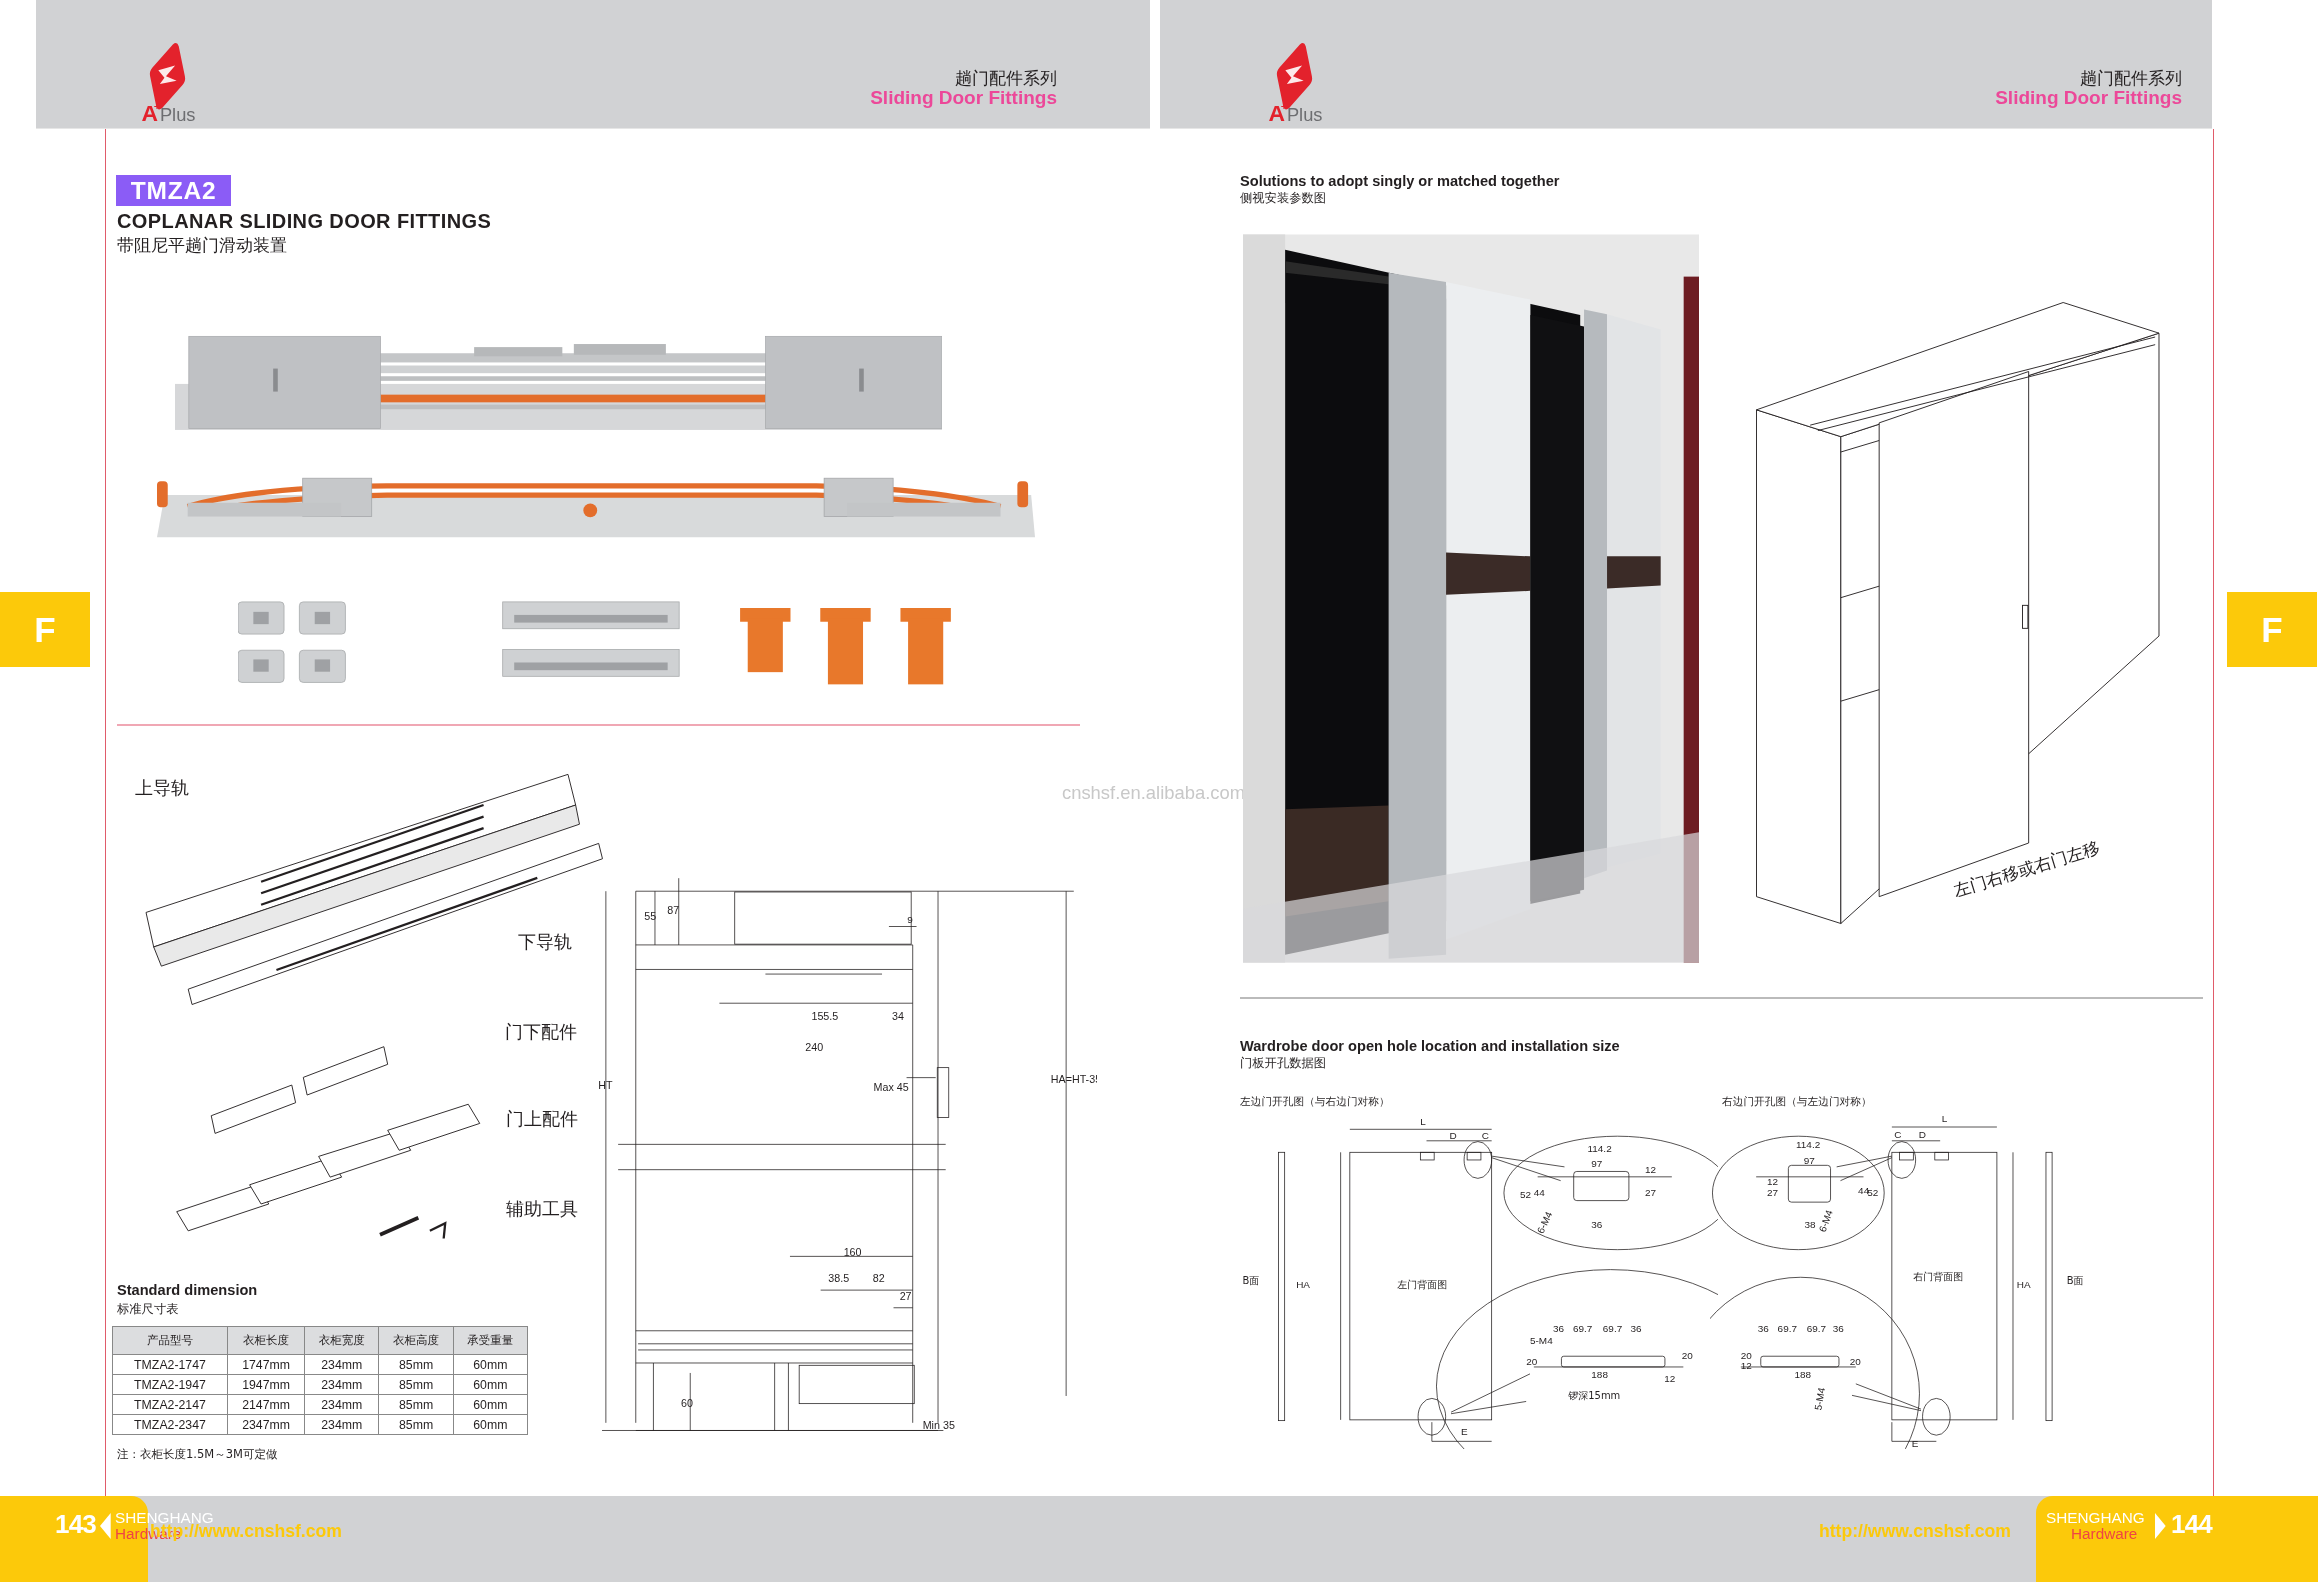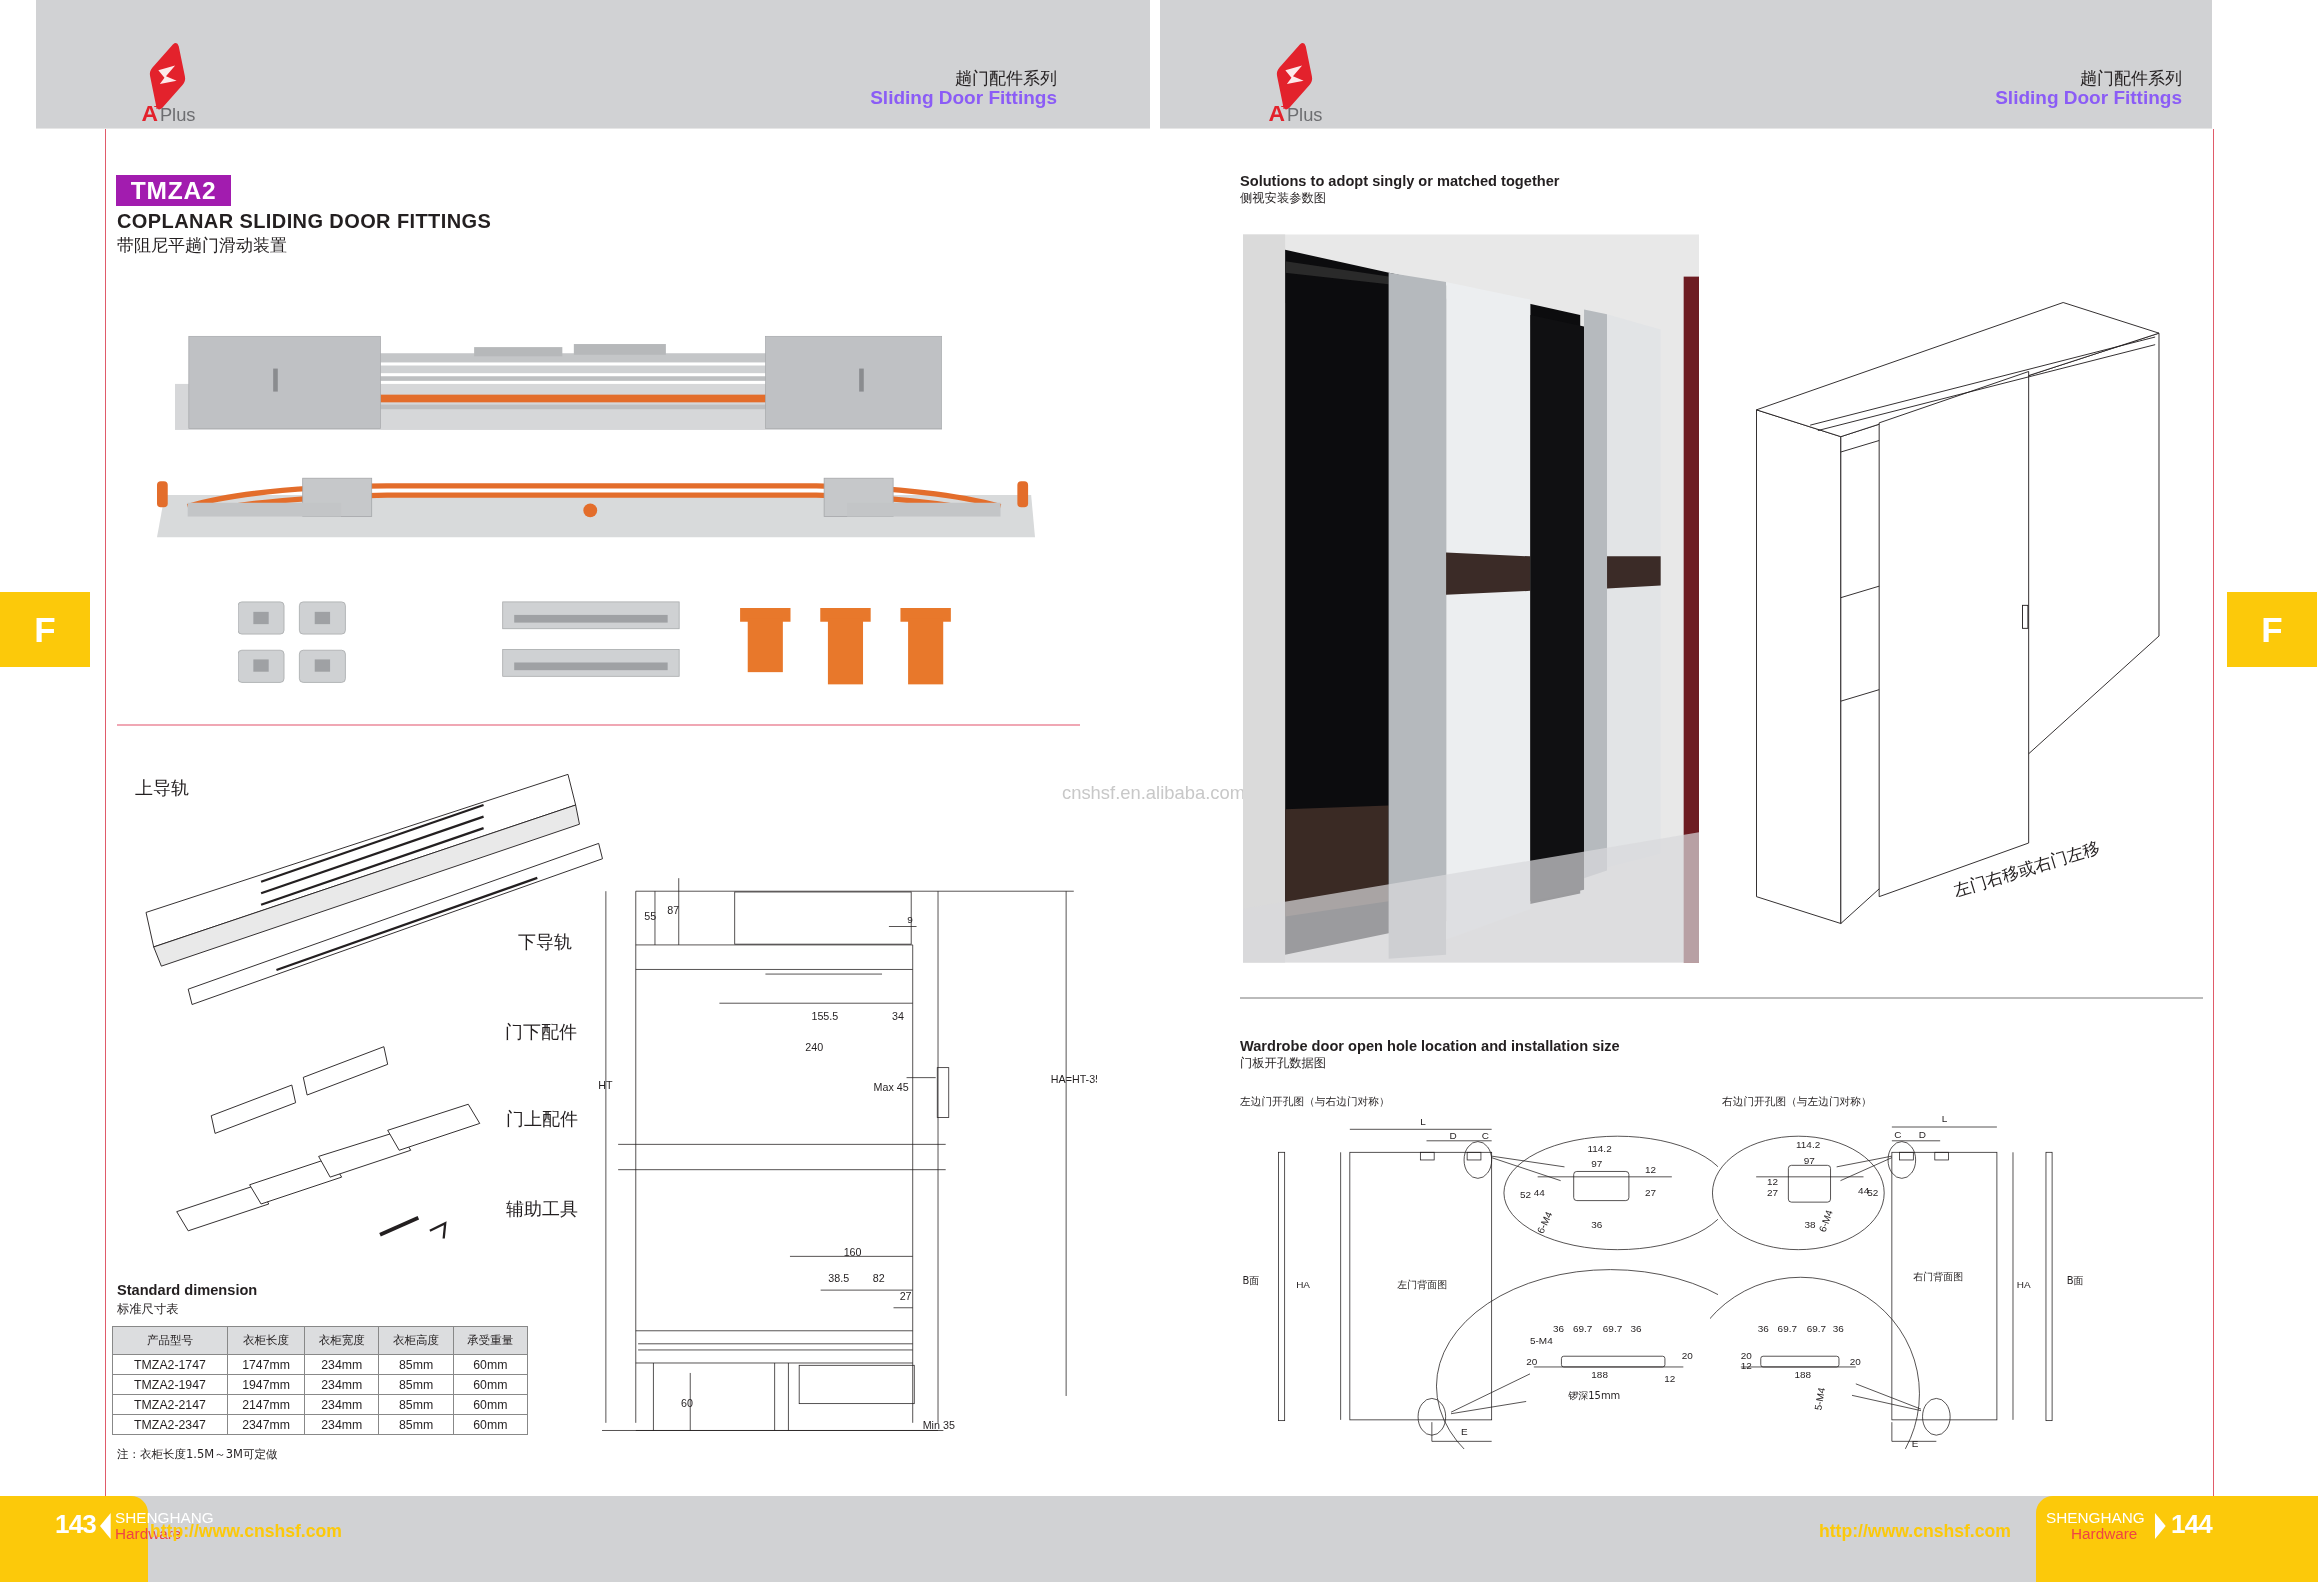--- a/index.html
+++ b/index.html
@@ -10,30 +10,30 @@
 
   
   .header-band { position: absolute; top: 0; height: 129px; background: #d1d2d4; border-bottom: 1.5px solid #e6e6e6; }
   .header-left { left: 36px; width: 1114px; }
   .header-right { left: 1160px; width: 1052px; }
 
   .logo { position: absolute; width: 61px; height: 92px; }
   .logo svg { display: block; }
 
   .series-cn { position: absolute; font-size: 17px; color: #231f20; font-family: "DejaVu Sans", sans-serif; }
-  .series-en { position: absolute; font-size: 19px; font-weight: bold; color: #8b5cf6; text-align: right; }
+  .series-en { position: absolute; font-size: 19px; font-weight: bold; color: #ec4899; text-align: right; }
 
   
   .margin-line { position: absolute; width: 0.8px; background: #e05b6a; }
 
   
   .f-tab { position: absolute; width: 90px; height: 75px; background: #fcc90a; color: #fff; font-weight: bold; font-size: 35px; display: flex; align-items: center; justify-content: center; }
 
   
-  .model-badge { position: absolute; left: 116px; top: 175px; width: 115px; height: 31px; background: #a21caf; color: #fff; font-weight: bold; font-size: 24.5px; display: flex; align-items: center; justify-content: center; letter-spacing: 0.8px; }
+  .model-badge { position: absolute; left: 116px; top: 175px; width: 115px; height: 31px; background: #8b5cf6; color: #fff; font-weight: bold; font-size: 24.5px; display: flex; align-items: center; justify-content: center; letter-spacing: 0.8px; }
   .product-title { position: absolute; left: 117px; top: 210px; font-size: 20px; font-weight: 900; letter-spacing: 0.4px; }
   .product-sub { position: absolute; left: 117px; top: 234px; font-size: 17px; font-family: "DejaVu Sans", sans-serif; text-align: right; }
 
   .divider-pink { position: absolute; height: 1.5px; background: #f0a7b4; }
   .divider-grey { position: absolute; height: 1.5px; background: #bbbbbb; }
 
   
   .photo { position: absolute; }
 
   .part-label { position: absolute; font-size: 18px; font-family: "DejaVu Sans", sans-serif; }

